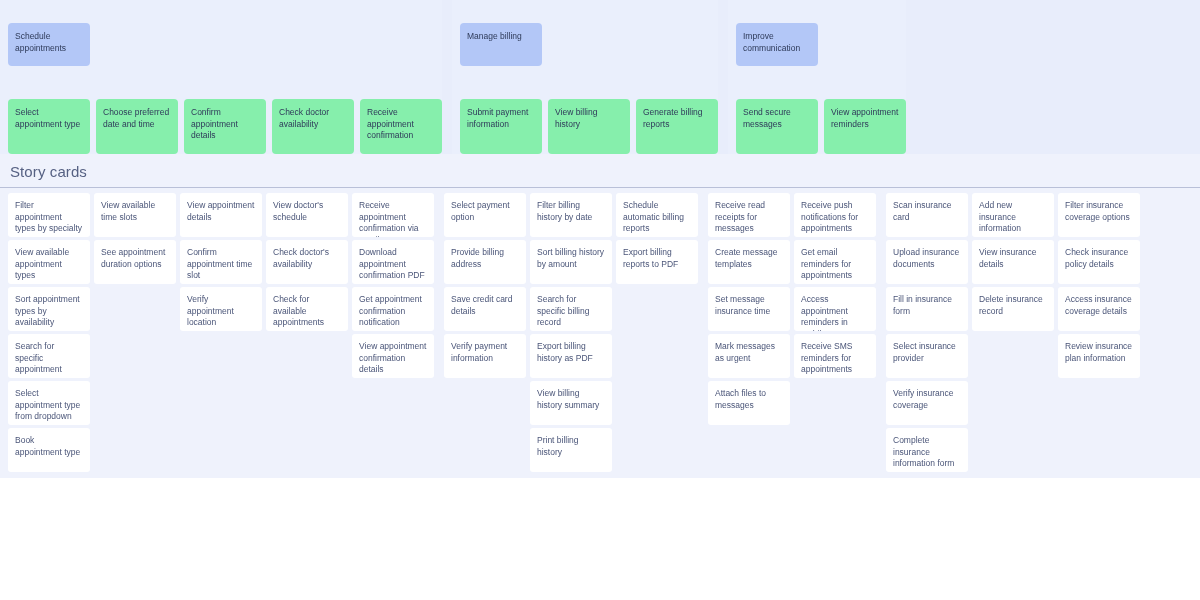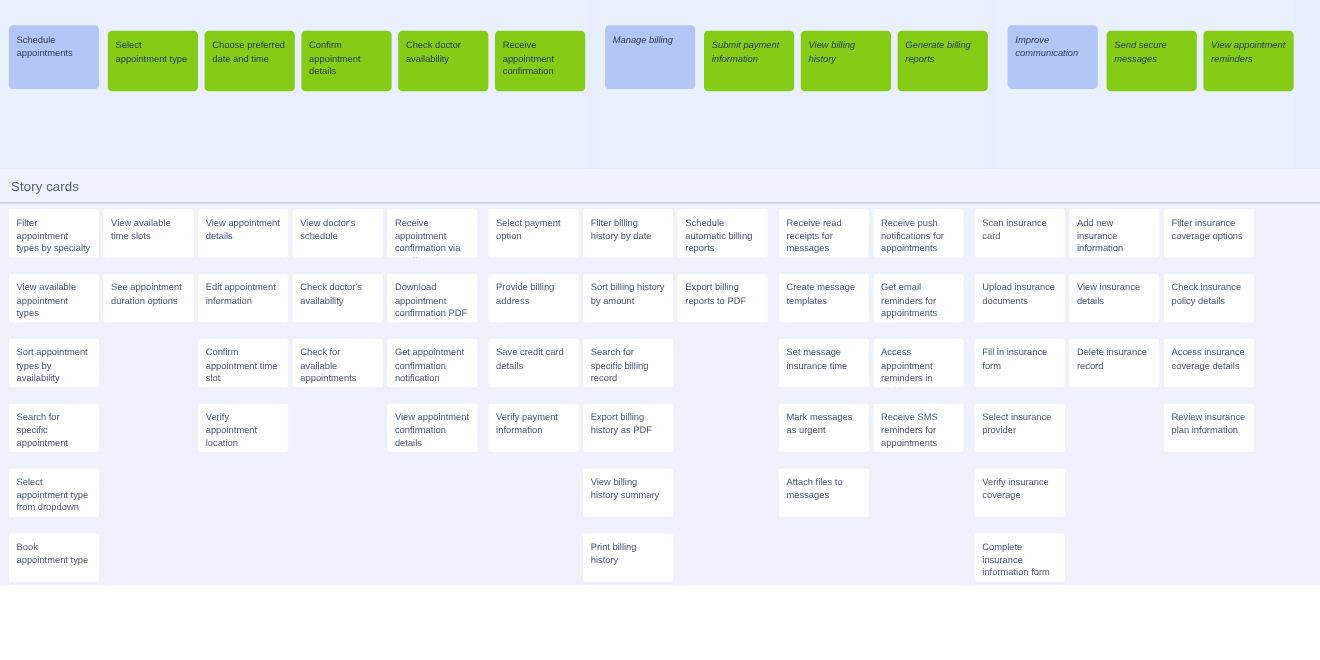--- a/index.html
+++ b/index.html
@@ -36,25 +36,26 @@
     padding: 0;
   }
 
   .epic-group {
     position: relative;
     background: #eaeffc;
     padding: 23px 0 0 0;
     height: 154px;
     box-sizing: border-box;
     display: flex;
+    flex-direction: column;
+    gap: 28px;
   }
 
   .epic-group + .epic-group {
     margin-left: 10px;
-    font-style: italic;
   }
 
   .epic-card {
     background: #b3c7f7;
     border-radius: 4px;
     width: 82px;
     height: 58px;
     margin-left: 8px;
     box-sizing: border-box;
     padding: 8px 7px 0 7px;
@@ -64,21 +65,21 @@
     overflow: hidden;
   }
 
   .activity-row {
     display: flex;
     margin-top: 5px;
     padding-left: 8px;
   }
 
   .activity-card {
-    background: #84cc16;
+    background: #86efac;
     border-radius: 4px;
     width: 82px;
     height: 55px;
     box-sizing: border-box;
     padding: 8px 7px 0 7px;
     font-size: 8.5px;
     line-height: 11.5px;
     color: #2e3a59;
     overflow: hidden;
   }
@@ -90,21 +91,21 @@
   
   .story-section {
     position: relative;
     width: 1200px;
     background: #eff2fc;
     box-sizing: border-box;
     padding-top: 6px;
   }
 
   .story-header {
-    font-size: 12px;
+    font-size: 15px;
     color: #566183;
     padding: 3px 0 7px 10px;
     letter-spacing: 0.1px;
   }
 
   .story-divider {
     height: 1px;
     background: #b9c0d8;
     width: 1200px;
   }
@@ -123,21 +124,20 @@
   }
 
   .story-col-group + .story-col-group {
     margin-left: 10px;
   }
 
   .story-col {
     display: flex;
     flex-direction: column;
     width: 82px;
-    gap: 12px;
   }
 
   .story-col + .story-col {
     margin-left: 4px;
   }
 
   .story-card {
     background: #ffffff;
     border-radius: 3px;
     width: 82px;
@@ -204,21 +204,20 @@
             <div class="story-card">Search for specific appointment types</div>
             <div class="story-card">Select appointment type from dropdown</div>
             <div class="story-card">Book appointment type</div>
           </div>
           <div class="story-col">
             <div class="story-card">View available time slots</div>
             <div class="story-card">See appointment duration options</div>
           </div>
           <div class="story-col">
             <div class="story-card">View appointment details</div>
-            <div class="story-card">Edit appointment information</div>
             <div class="story-card">Confirm appointment time slot</div>
             <div class="story-card">Verify appointment location</div>
           </div>
           <div class="story-col">
             <div class="story-card">View doctor's schedule</div>
             <div class="story-card">Check doctor's availability</div>
             <div class="story-card">Check for available appointments</div>
           </div>
           <div class="story-col">
             <div class="story-card">Receive appointment confirmation via email</div>

